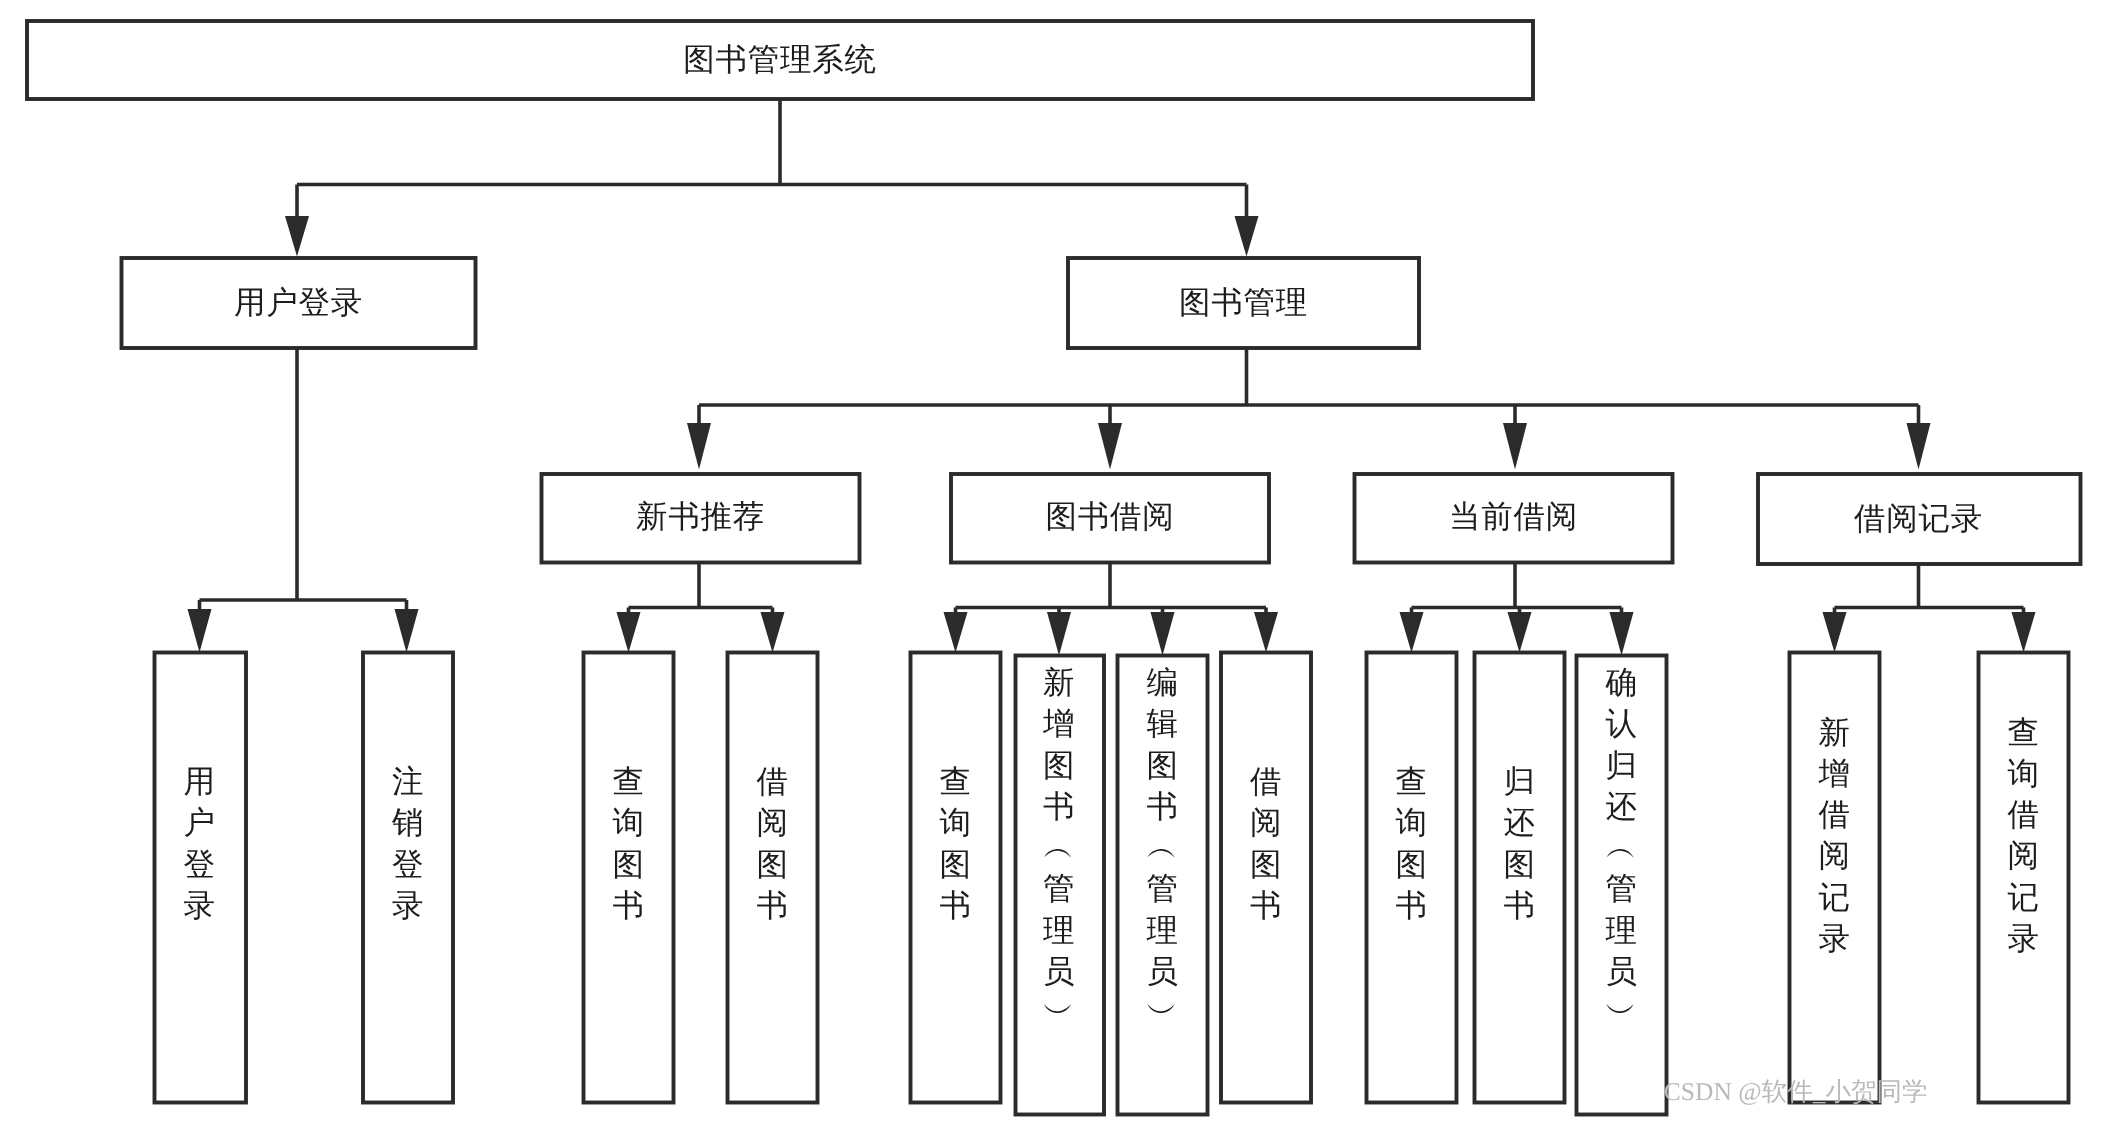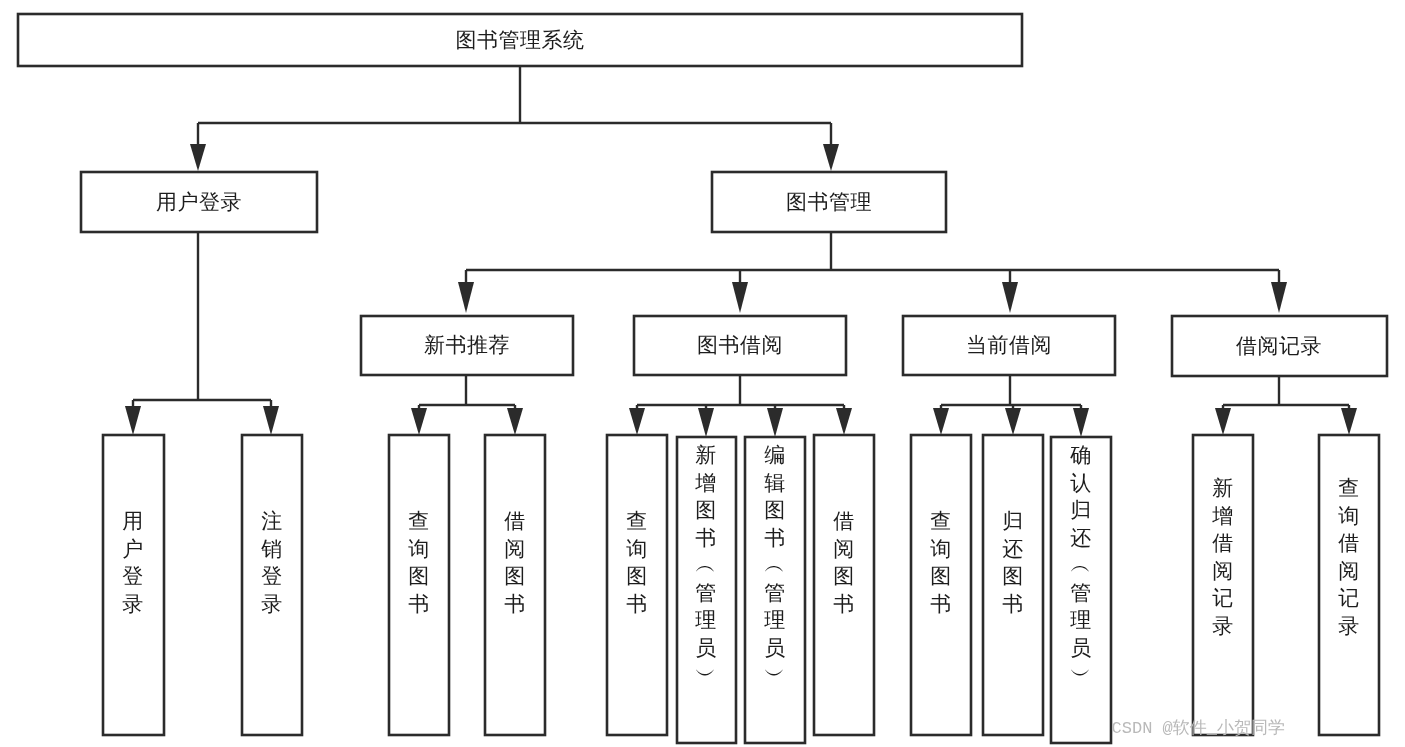--- a/index.html
+++ b/index.html
@@ -54,21 +54,21 @@
     font-family: "Liberation Sans", "DejaVu Sans", sans-serif;
     font-size: 21px;
     fill: #1d1d1d;
     text-anchor: middle;
     letter-spacing: 0.5px;
   }
   .watermark-text {
     position: absolute;
     right: 14px;
     bottom: 8px;
-    font-family: Liberation Mono, monospace;
+    font-family: Liberation Serif, serif;
     font-size: 17px;
     color: #b9b9b9;
     white-space: nowrap;
     user-select: none;
   }
 </style>
 </head>
 <body>
 
 <div id="diagram-root">

